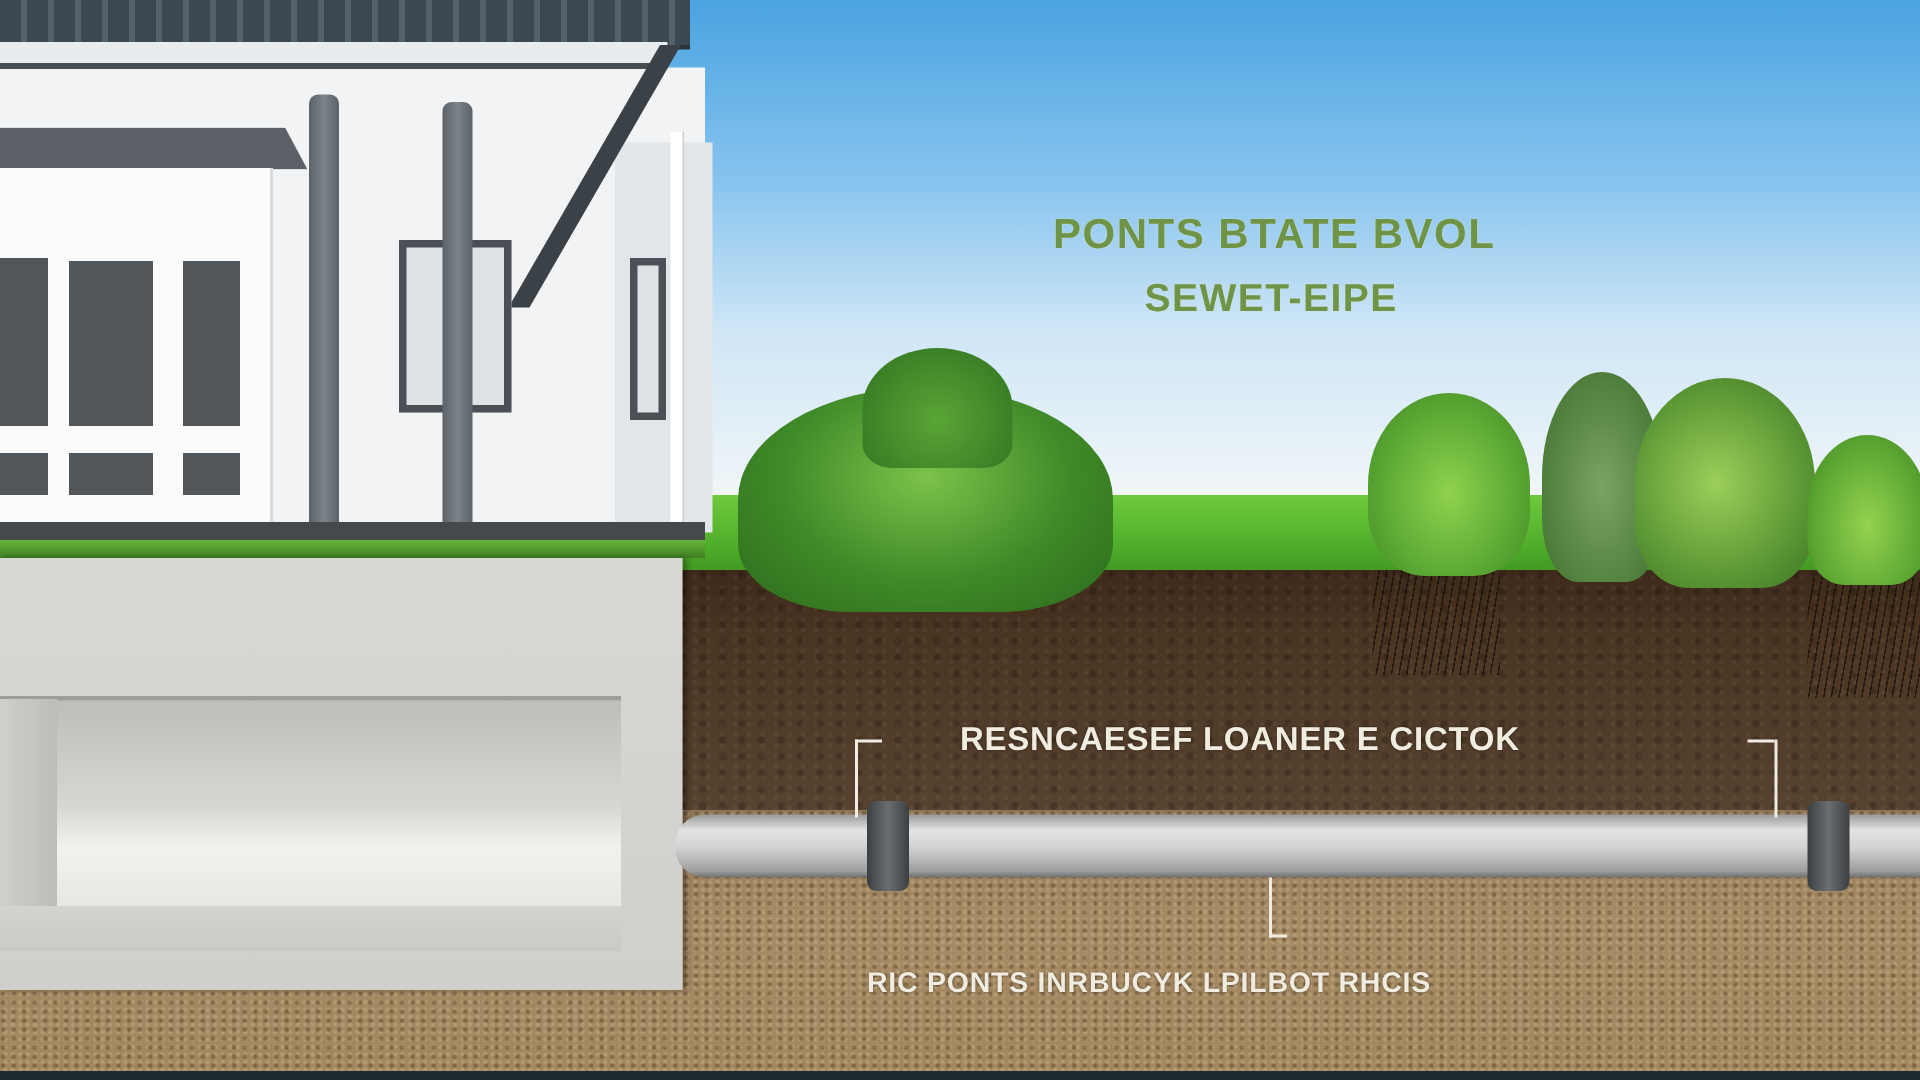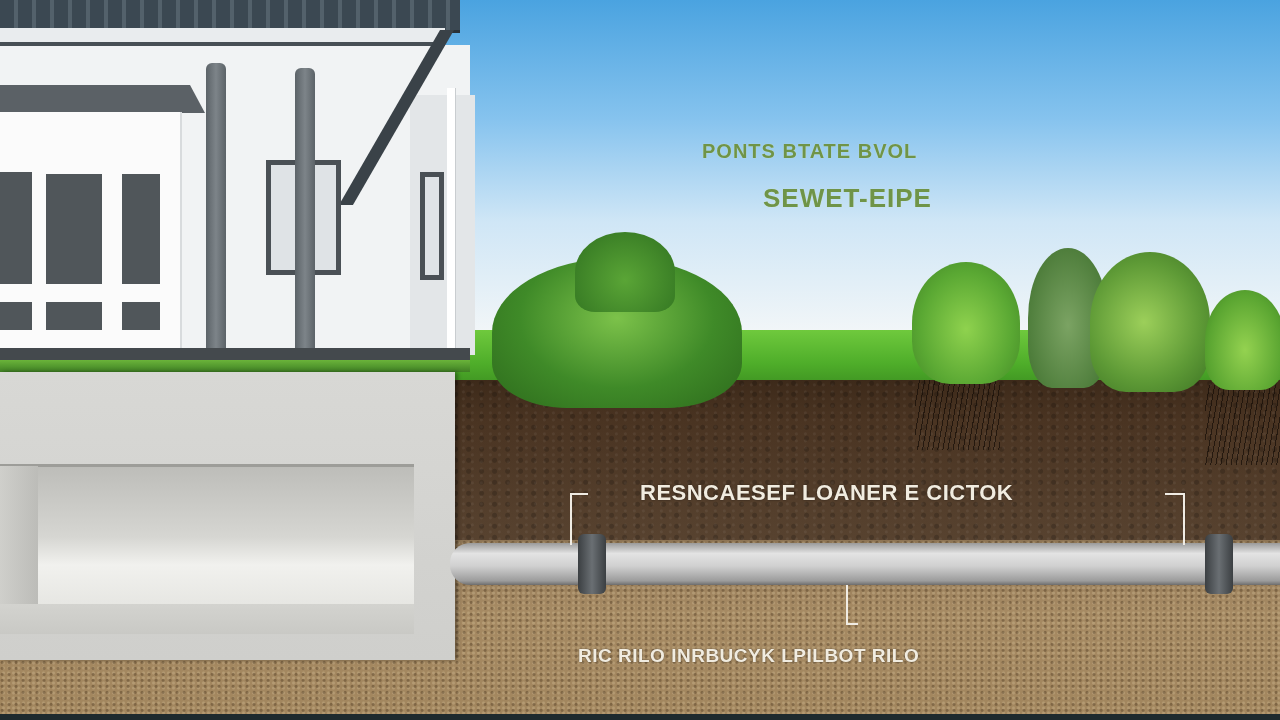--- a/index.html
+++ b/index.html
@@ -112,19 +112,19 @@
   <div class="coupling" style="left:578px;"></div>
   <div class="coupling" style="left:1205px;"></div>
 
   <div class="bracket" style="left:570px;top:493px;height:52px;"></div>
   <div class="bracket-h" style="left:570px;top:493px;width:18px;"></div>
   <div class="bracket" style="left:1183px;top:493px;height:52px;"></div>
   <div class="bracket-h" style="left:1165px;top:493px;width:18px;"></div>
   <div class="bracket" style="left:846px;top:585px;height:40px;"></div>
   <div class="bracket-h" style="left:846px;top:623px;width:12px;"></div>
 
-  <div class="title-line" style="left:702px;top:140px;font-size:20px;">PONTS BTATE BVOL</div>
+  <div class="title-line" style="left:702px;top:140px;font-size:28px;">PONTS BTATE BVOL</div>
   <div class="title-line" style="left:763px;top:183px;font-size:26px;">SEWET-EIPE</div>
   <div class="soil-label" style="left:640px;top:480px;font-size:22px;">RESNCAESEF LOANER E CICTOK</div>
-  <div class="soil-label" style="left:578px;top:645px;font-size:19px;">RIC RILO INRBUCYK LPILBOT RILO</div>
+  <div class="soil-label" style="left:578px;top:645px;font-size:19px;">RIC PONTS INRBUCYK LPILBOT RHCIS</div>
 
   <div class="bottom-bar"></div>
 </div>
 
 </body></html>

